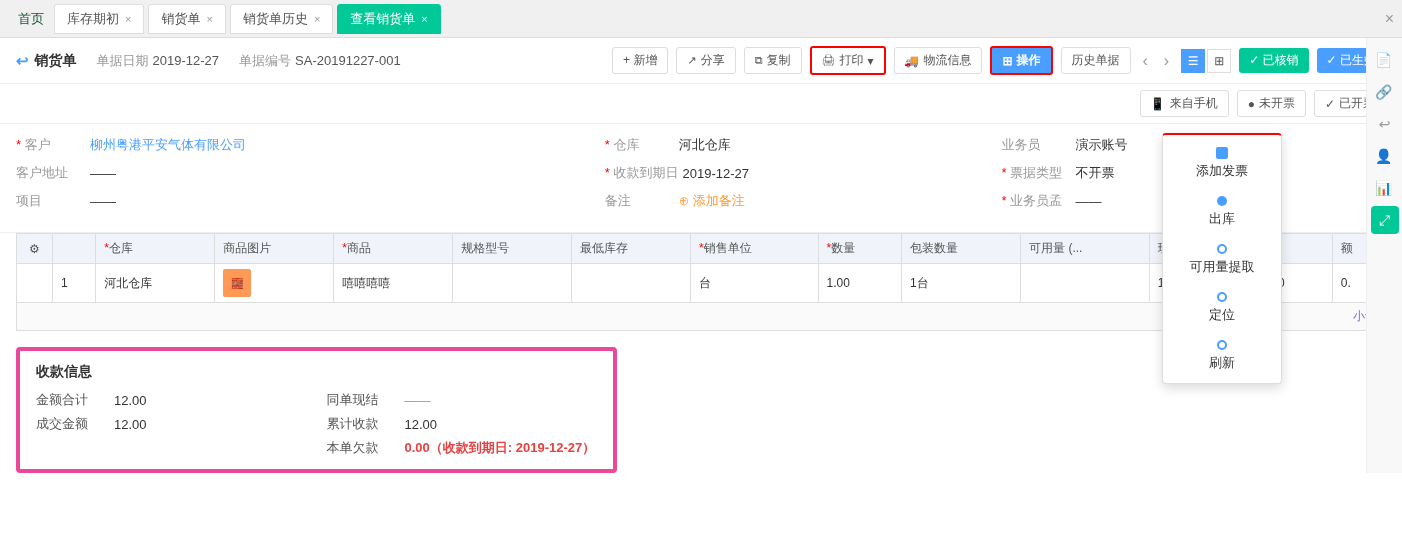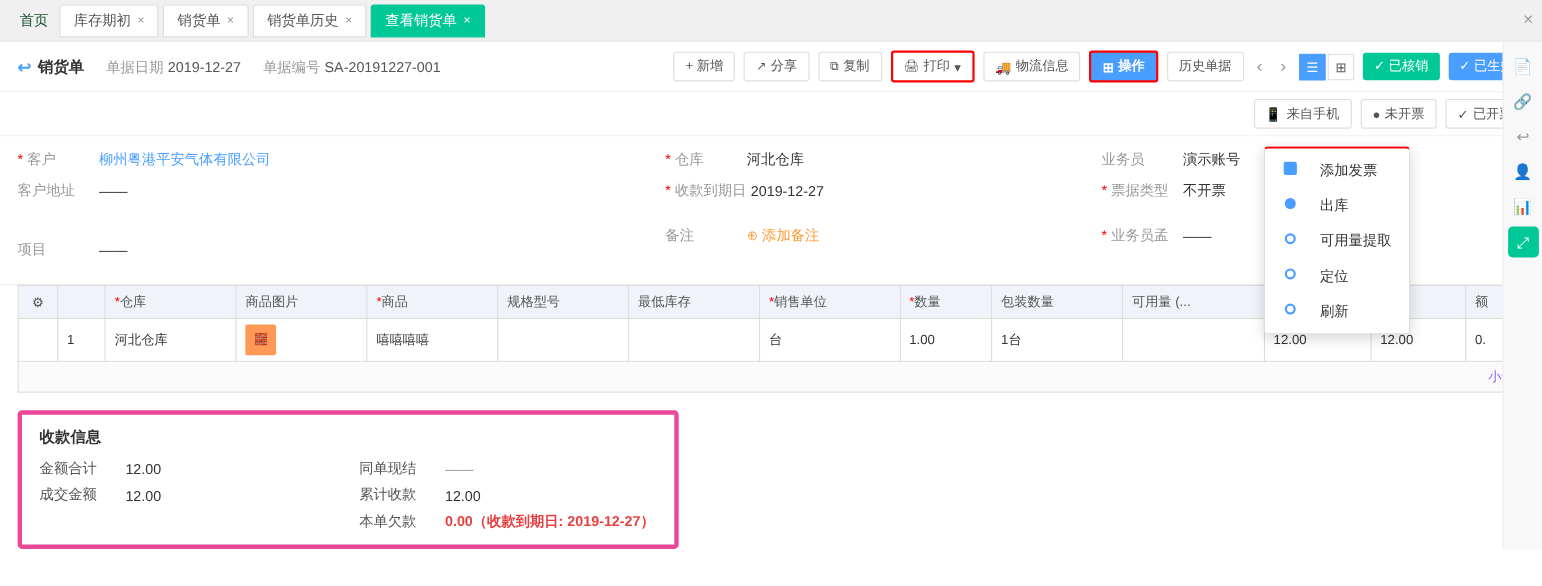--- a/index.html
+++ b/index.html
@@ -94,22 +94,22 @@
     .payment-item .p-value.gray { color: #999; }
 
     
     .dropdown-menu {
       position: absolute; top: 95px; right: 120px; background: #fff;
       border: 1px solid #ddd; border-radius: 4px; box-shadow: 0 4px 12px rgba(0,0,0,0.15);
       z-index: 100; min-width: 120px; padding: 4px 0;
       border-top: 2px solid red;
     }
     .dropdown-item {
-      display: flex; gap: 20px; padding: 7px 16px;
-      cursor: pointer; font-size: 13px; color: #333;
+      display: flex; align-items: center; gap: 2px; padding: 7px 16px;
+      cursor: pointer; font-size: 13px; color: #333; flex-direction: column;
     }
     .dropdown-icon { width: 14px; height: 14px; display: inline-flex; align-items: center; justify-content: center; }
     .icon-square { width: 12px; height: 12px; background: #4a9eff; border-radius: 2px; }
     .icon-circle-blue { width: 10px; height: 10px; background: #4a9eff; border-radius: 50%; }
     .icon-circle-outline { width: 10px; height: 10px; border: 2px solid #4a9eff; border-radius: 50%; }
 
     
     .right-sidebar {
       position: absolute; right: 0; top: 0; bottom: 0; width: 36px;
       background: #f8f8f8; border-left: 1px solid #eee; display: flex; flex-direction: column;
@@ -262,21 +262,21 @@
         <div class="form-field" style="flex:1;">
           <span class="form-label required">收款到期日</span>
           <span class="form-value">2019-12-27</span>
         </div>
         <div class="form-field" style="flex:1;">
           <span class="form-label required">票据类型</span>
           <span class="form-value">不开票</span>
         </div>
       </div>
       <div class="form-row">
-        <div class="form-field" style="flex:1.5;margin-top:26px;">
+        <div class="form-field" style="flex:1.5;">
           <span class="form-label">项目</span>
           <span class="form-value">——</span>
         </div>
         <div class="form-field" style="flex:1;">
           <span class="form-label">备注</span>
           <span class="form-value">
             <span style="color:#ff9933; cursor:pointer;">
               <span>⊕</span>
               <span>添加备注</span>
             </span>

